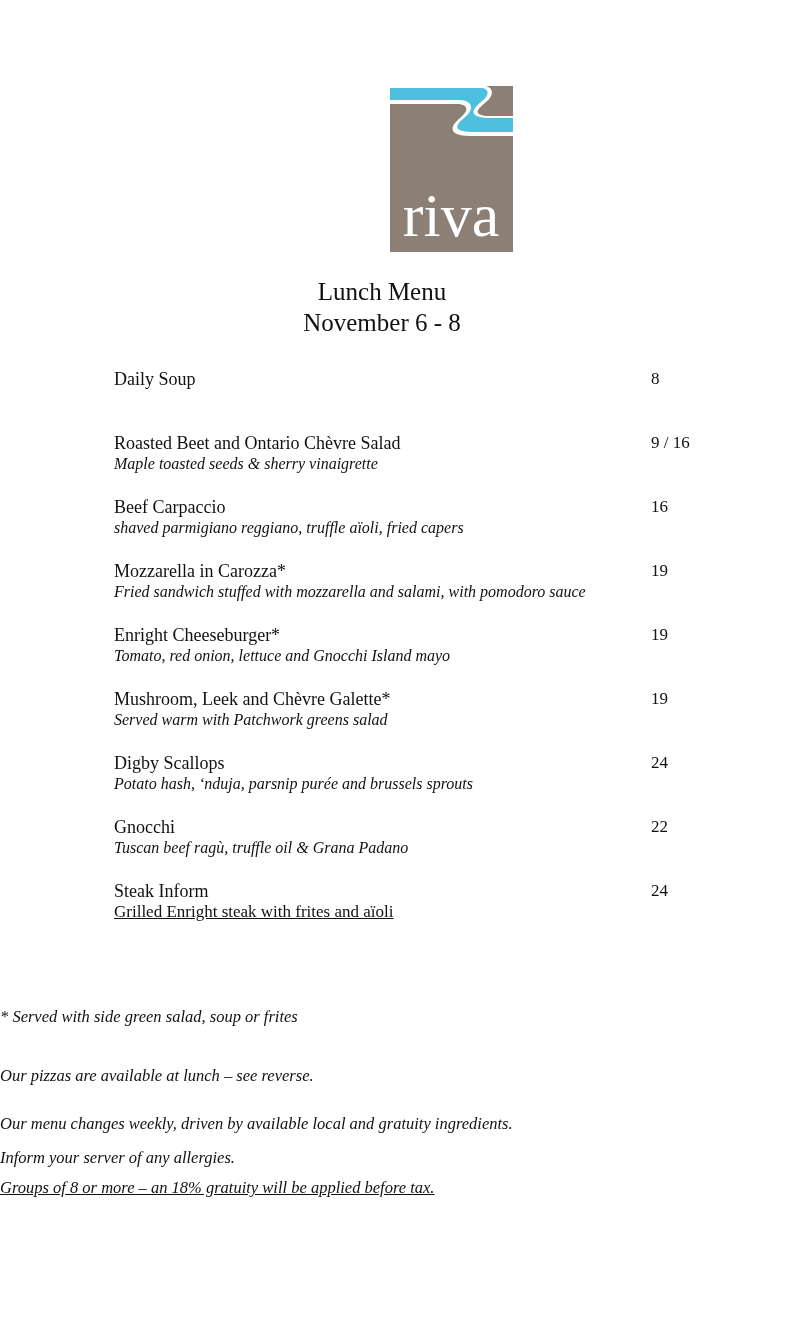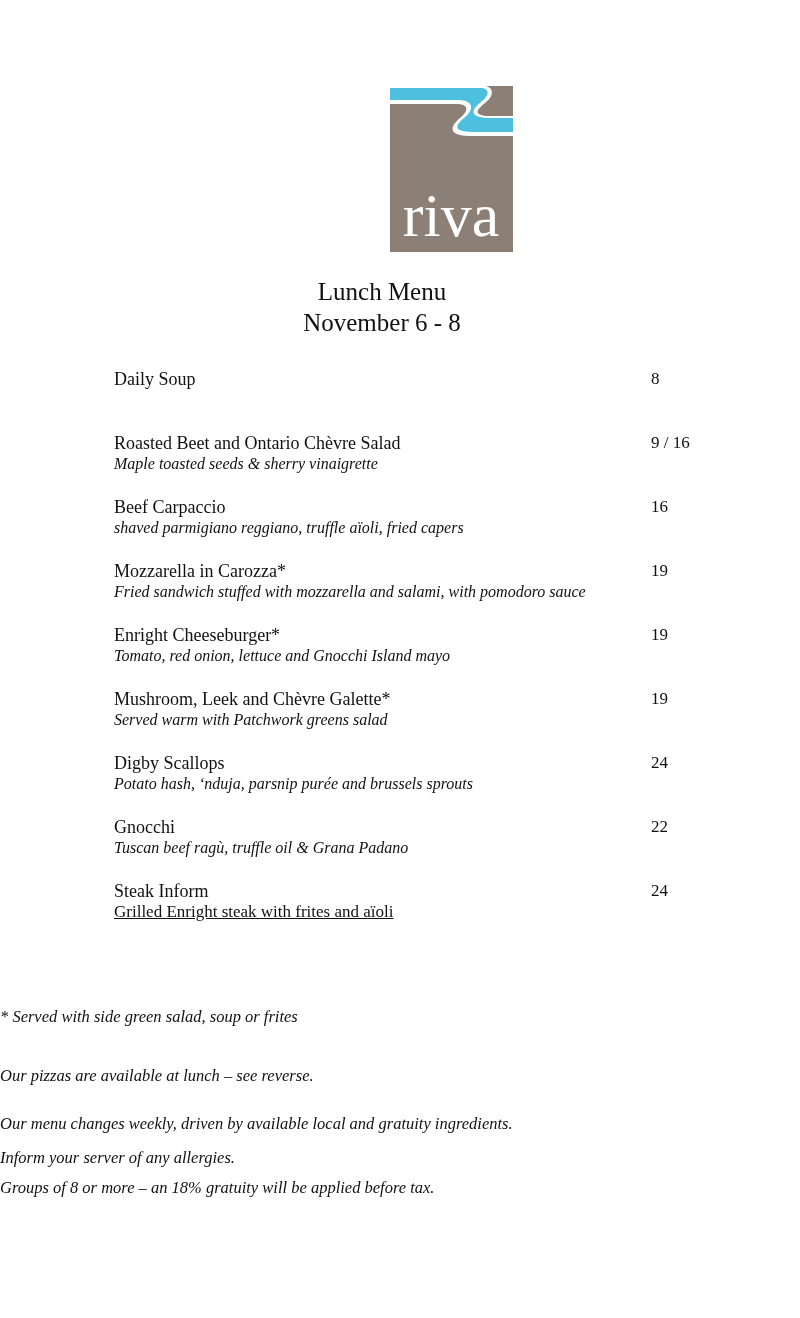--- a/index.html
+++ b/index.html
@@ -99,13 +99,13 @@
     <span class="name">Steak Inform</span>
     <span class="desc upright">Grilled Enright steak with frites and aïoli</span>
     <span class="price">24</span>
   </div>
 </div>
 
 <div class="note" style="top:1007px;">* Served with side green salad, soup or frites</div>
 <div class="note" style="top:1050px;margin-top:16px;">Our pizzas are available at lunch – see reverse.</div>
 <div class="note" style="top:1114px;">Our menu changes weekly, driven by available local and gratuity ingredients.</div>
 <div class="note" style="top:1148px;">Inform your server of any allergies.</div>
-<div class="note" style="top:1178px;">Groups of 8 or more – an 18% gratuity will be applied before tax.</div>
+<div class="note" style="top:1178px;text-decoration:underline;">Groups of 8 or more – an 18% gratuity will be applied before tax.</div>
 
 </body></html>

